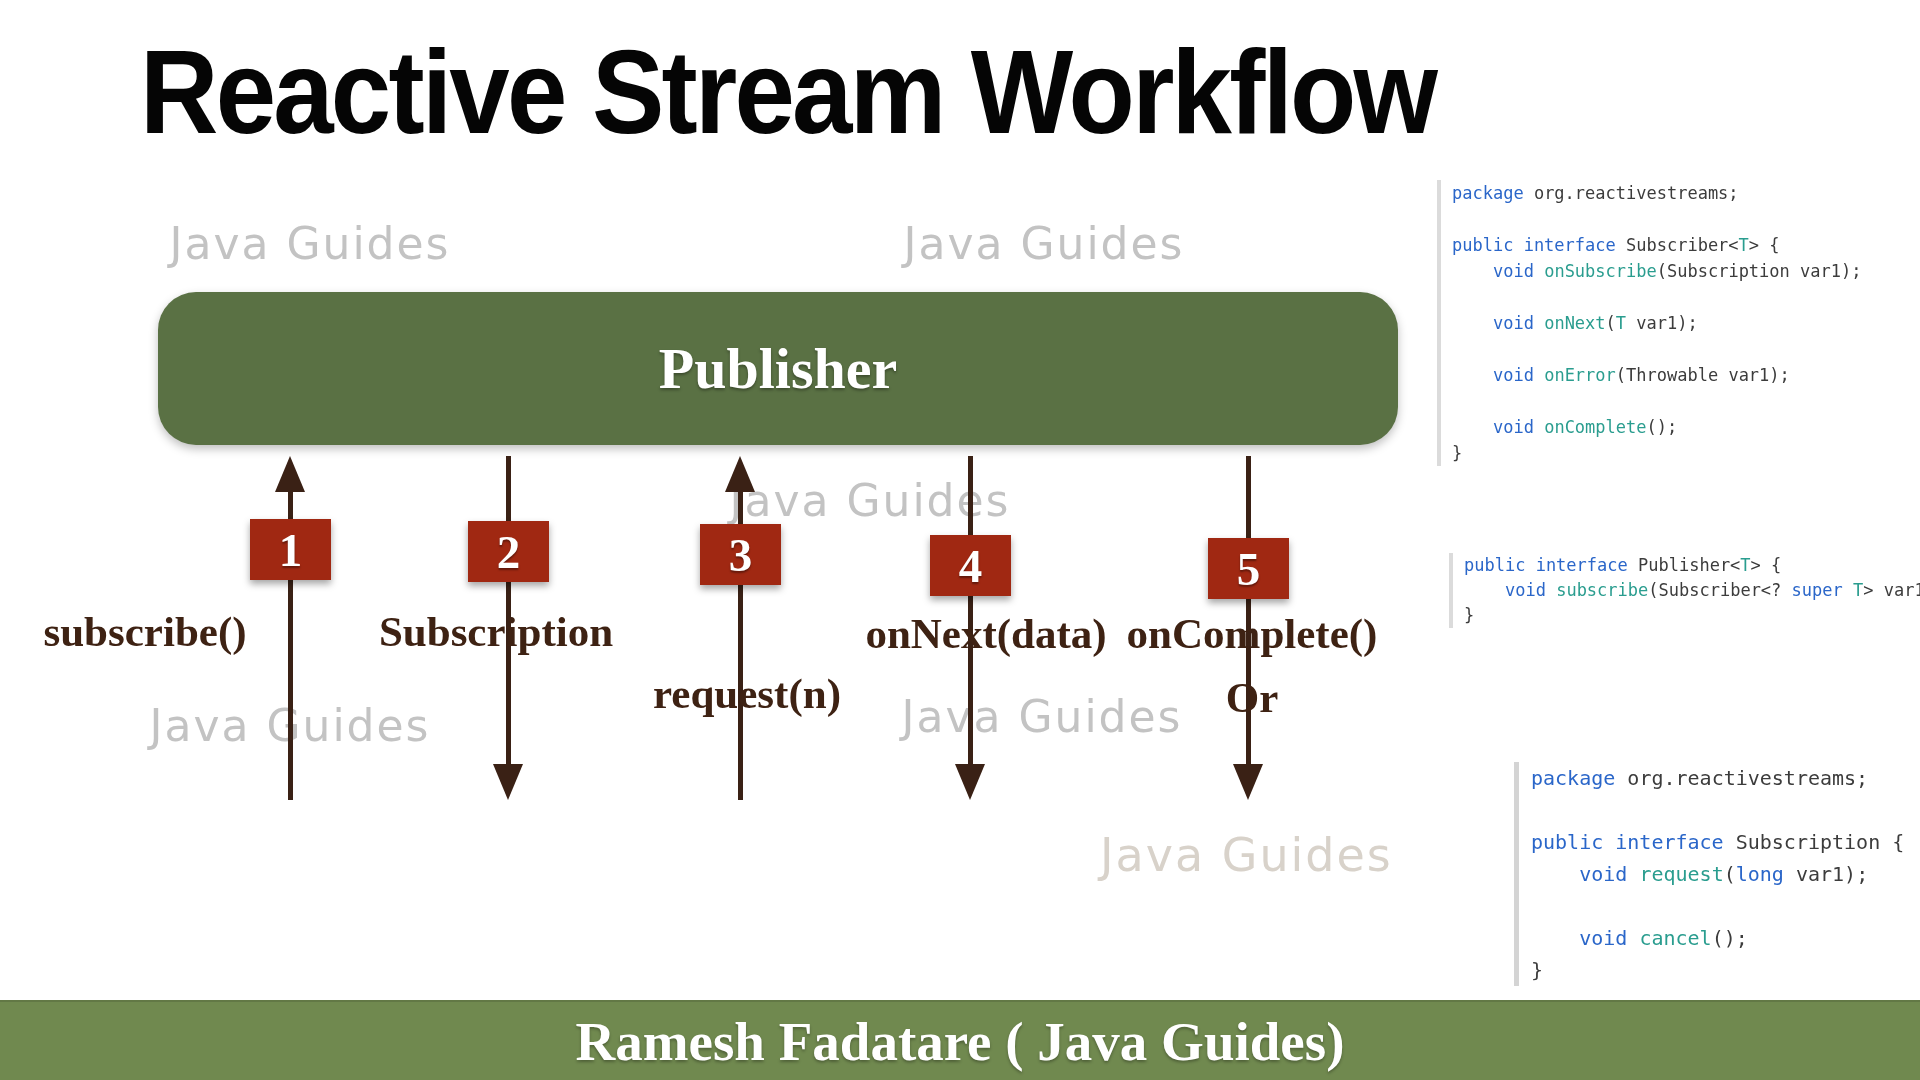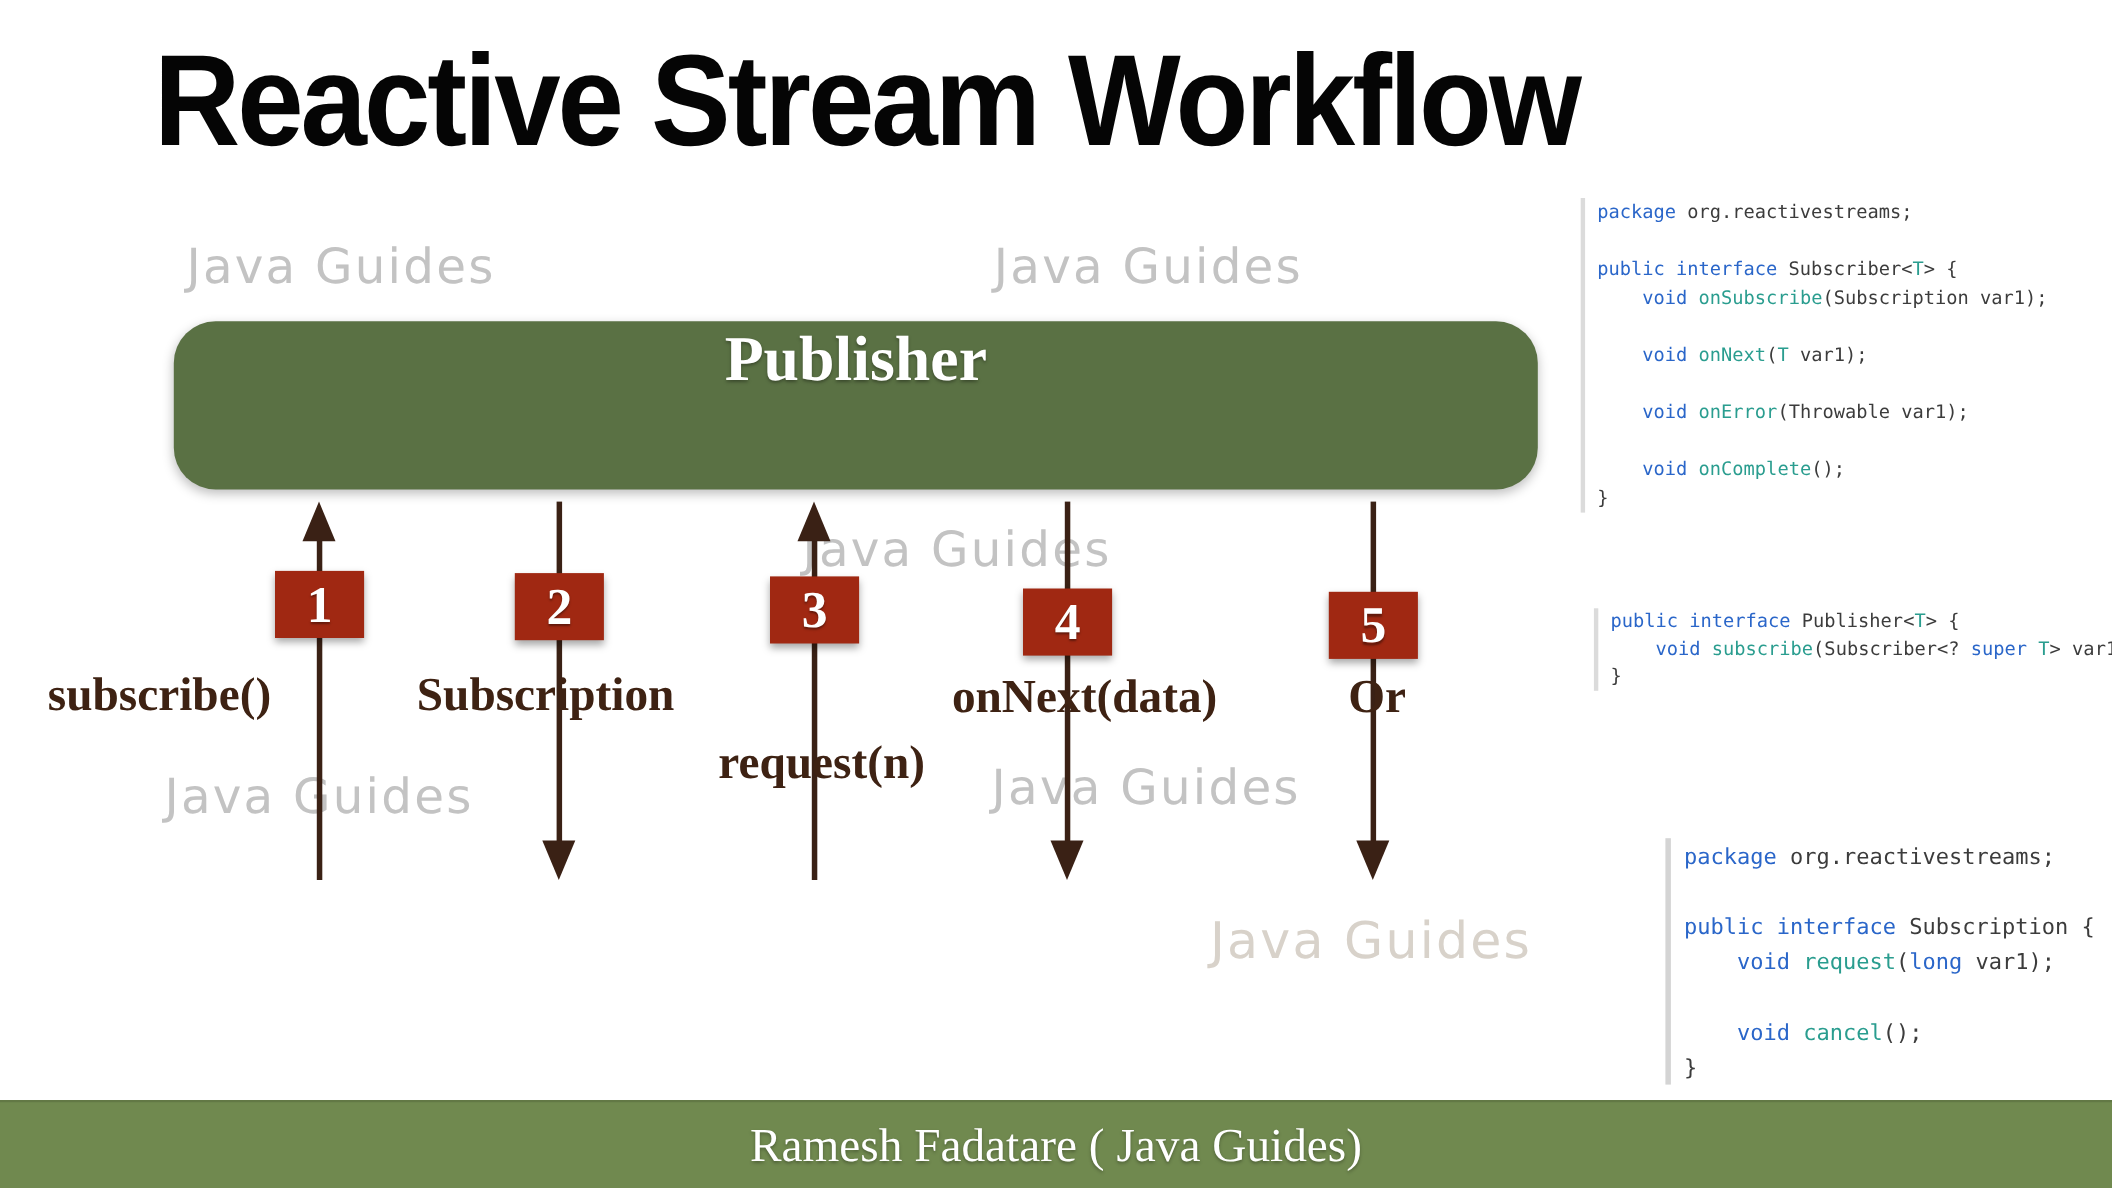--- a/index.html
+++ b/index.html
@@ -19,21 +19,21 @@
     transform:scaleX(.92); transform-origin:0 50%;
     white-space:nowrap;
   }
   .wm {
     position:absolute; font-family:"DejaVu Sans", sans-serif;
     font-size:44px; color:var(--wm-gray); letter-spacing:2px;
     white-space:nowrap; transform:translate(-50%,-50%);
   }
   .node-box {
     position:absolute; border-radius:38px;
-    display:flex; align-items:flex-start; justify-content:center;
+    display:flex; align-items:center; justify-content:center;
     box-shadow:0 4px 10px rgba(0,0,0,0.25);
   }
   .pub-box { left:158px; top:292px; width:1240px; height:153px; background:var(--pub-green); }
   .sub-box { left:148px; top:806px; width:1250px; height:150px; background:var(--box-red); }
   .node-label {
     font-family:"Liberation Serif", serif; font-weight:bold;
     font-size:58px; color:#ffffff; text-shadow:0 2px 3px rgba(0,0,0,0.35);
   }
   .wm-on-box {
     position:absolute; left:1100px; top:828px; font-family:"DejaVu Sans", sans-serif;
@@ -67,21 +67,21 @@
   .code .c-pl { color:var(--plain); }
   .code-b1 { left:1437px; top:180px; font-size:17px; line-height:26px; border-left:4px solid #dbdbdb; padding-left:11px; }
   .code-b2 { left:1449px; top:553px; font-size:17px; line-height:25px; border-left:4px solid #dbdbdb; padding-left:11px; }
   .code-b3 { left:1514px; top:762px; font-size:20px; line-height:32px; border-left:5px solid #d4d4d4; padding-left:12px; }
   .footer {
     position:absolute; left:0; top:1000px; width:1920px; height:80px;
     background:var(--footer-green); border-top:2px solid rgba(0,0,0,0.12);
     display:flex; align-items:center; justify-content:center;
   }
   .footer span {
-    font-family:"Liberation Serif", serif; font-weight:normal; font-size:43px;
+    font-family:"Liberation Serif", serif; font-weight:bold; font-size:55px;
     color:#ffffff; text-shadow:0 2px 3px rgba(0,0,0,0.3);
   }
 </style>
 </head>
 <body>
 
 <div class="canvas" style="--pub-green: #5a7144; --footer-green: #70894f; --box-red: #9c2410; --badge-red: #a02812; --arrow-brown: #3a2115; --label-brown: #3e2213; --kw-blue: #2a66c9; --fn-teal: #2a9d8f; --plain: #3c3c3c; --wm-gray: #c3c3c3;">
 
   <div class="title">Reactive Stream Workflow</div>
 
@@ -129,20 +129,21 @@
       </div>
       <div class="step-label" style="left: 986px; top: 602px;">
         <div>onNext(data)</div>
       </div>
       <div class="arrow-line" style="left: 1246px; top: 456px; height: 312px;"></div>
       <div class="arrow-head down" style="left: 1233px; top: 764px;"></div>
       <div class="badge" style="left: 1208px; top: 538px;">
         <span>5</span>
       </div>
       <div class="step-label" style="left: 1252px; top: 602px;">
+        <div>onComplete()</div>
         <div>Or</div>
       </div>
     </div>
 
   <span class="wm-on-box">Java Guides</span>
 
   <div class="code code-b1"><div><span class="c-kw">package</span><span class="c-pl"> org.reactivestreams;</span></div><div>&nbsp;</div><div><span class="c-kw">public interface</span><span class="c-pl"> Subscriber&lt;</span><span class="c-ty">T</span><span class="c-pl">&gt; {</span></div><div><span class="c-pl">    </span><span class="c-kw">void</span><span class="c-pl"> </span><span class="c-fn">onSubscribe</span><span class="c-pl">(Subscription var1);</span></div><div>&nbsp;</div><div><span class="c-pl">    </span><span class="c-kw">void</span><span class="c-pl"> </span><span class="c-fn">onNext</span><span class="c-pl">(</span><span class="c-ty">T</span><span class="c-pl"> var1);</span></div><div>&nbsp;</div><div><span class="c-pl">    </span><span class="c-kw">void</span><span class="c-pl"> </span><span class="c-fn">onError</span><span class="c-pl">(Throwable var1);</span></div><div>&nbsp;</div><div><span class="c-pl">    </span><span class="c-kw">void</span><span class="c-pl"> </span><span class="c-fn">onComplete</span><span class="c-pl">();</span></div><div><span class="c-pl">}</span></div></div>
   <div class="code code-b2"><div><span class="c-kw">public interface</span><span class="c-pl"> Publisher&lt;</span><span class="c-ty">T</span><span class="c-pl">&gt; {</span></div><div><span class="c-pl">    </span><span class="c-kw">void</span><span class="c-pl"> </span><span class="c-fn">subscribe</span><span class="c-pl">(Subscriber&lt;? </span><span class="c-kw">super</span><span class="c-pl"> </span><span class="c-ty">T</span><span class="c-pl">&gt; var1);</span></div><div><span class="c-pl">}</span></div></div>
   <div class="code code-b3"><div><span class="c-kw">package</span><span class="c-pl"> org.reactivestreams;</span></div><div>&nbsp;</div><div><span class="c-kw">public interface</span><span class="c-pl"> Subscription {</span></div><div><span class="c-pl">    </span><span class="c-kw">void</span><span class="c-pl"> </span><span class="c-fn">request</span><span class="c-pl">(</span><span class="c-kw">long</span><span class="c-pl"> var1);</span></div><div>&nbsp;</div><div><span class="c-pl">    </span><span class="c-kw">void</span><span class="c-pl"> </span><span class="c-fn">cancel</span><span class="c-pl">();</span></div><div><span class="c-pl">}</span></div></div>
 

